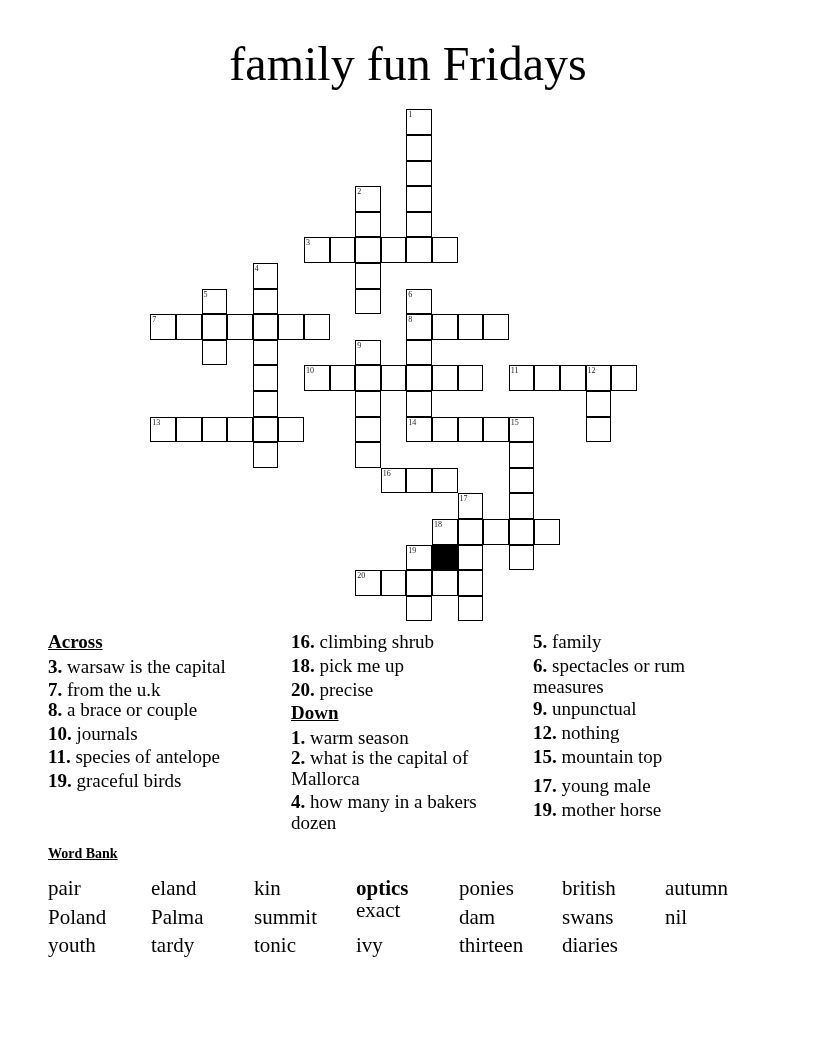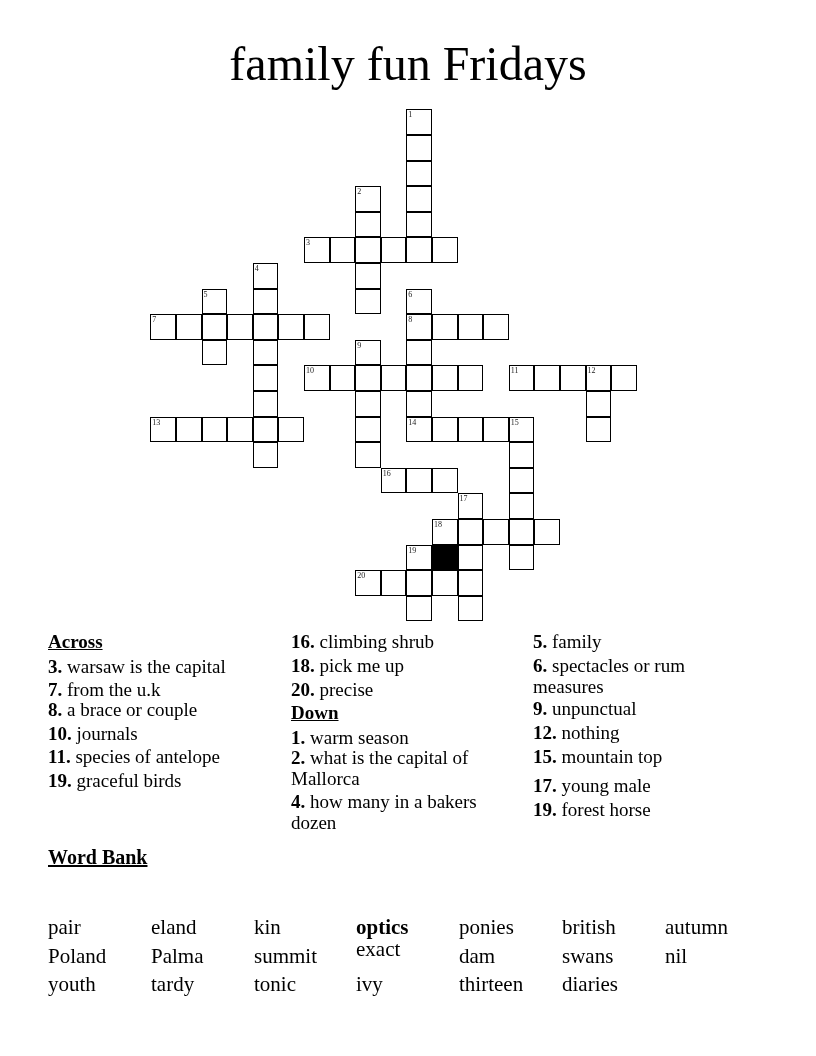--- a/index.html
+++ b/index.html
@@ -9,23 +9,23 @@
            font-size:48px; line-height:56px; }
   .grid { position:absolute; left:0; top:0; width:816px; height:640px; }
   .cell { position:absolute; width:25.6px; height:25.6px; box-sizing:border-box;
           border:1.3px solid #000; background:#fff; margin:-0.65px 0 0 -0.65px; }
   .cell.black { background:#000; }
   .cell .num { position:absolute; left:1px; top:0; font-size:8px; line-height:9px; color:#222; }
   .cluecol { position:absolute; top:630px; font-size:19px; line-height:23px; }
   .cluecol .hdr { font-weight:bold; text-decoration:underline; display:block; margin-bottom:2px; }
   .clue { display:block; }
   .clue b { font-weight:bold; }
-  .wb-title { position:absolute; left:48px; top:846px; font-size:20px; font-weight:bold; text-decoration:underline; }
+  .wb-title { position:absolute; left:48px; top:846px; font-size:14px; font-weight:bold; text-decoration:underline; }
   .wb { position:absolute; left:48px; top:874px; font-size:21px; line-height:28.5px; }
-  .wb-word { position:absolute; white-space:nowrap;margin-top:39px; }
+  .wb-word { position:absolute; white-space:nowrap; }
 </style>
 </head>
 <body>
 
 <div class="title">family fun Fridays</div>
 
 <div class="grid" id="grid">
     <div class="cell" style="left: 407px; top: 110px;">
       <span class="num">1</span>
     </div>
@@ -177,21 +177,21 @@
   <span class="clue" style="line-height:21px; margin-top:2px; width:215px;"><b>4.</b> <span>how many in a bakers dozen</span></span>
 </div>
 
 <div class="cluecol" style="left:533px; width:200px;">
   <span class="clue"><b>5.</b> <span>family</span></span>
   <span class="clue" style="line-height:21px; margin-top:2px; width:185px;"><b>6.</b> <span>spectacles or rum measures</span></span>
   <span class="clue"><b>9.</b> <span>unpunctual</span></span>
   <span class="clue" style="margin-top:1px"><b>12.</b> <span>nothing</span></span>
   <span class="clue" style="margin-top:1px"><b>15.</b> <span>mountain top</span></span>
   <span class="clue" style="margin-top:6px"><b>17.</b> <span>young male</span></span>
-  <span class="clue" style="margin-top:1px"><b>19.</b> <span>forest horse</span></span>
+  <span class="clue" style="margin-top:1px"><b>19.</b> <span>mother horse</span></span>
 </div>
 
 <div class="wb-title">Word Bank</div>
 <div class="wb" id="wordbank">
     <span class="wb-word" style="left: 0px; top: 0px;">pair</span>
     <span class="wb-word" style="left: 103px; top: 0px; text-align: center;">eland</span>
     <span class="wb-word" style="left: 206px; top: 0px;">kin</span>
     <span class="wb-word" style="left: 308px; top: 0px; font-weight: bold;">optics</span>
     <span class="wb-word" style="left: 411px; top: 0px;">ponies</span>
     <span class="wb-word" style="left: 514px; top: 0px;">british</span>

